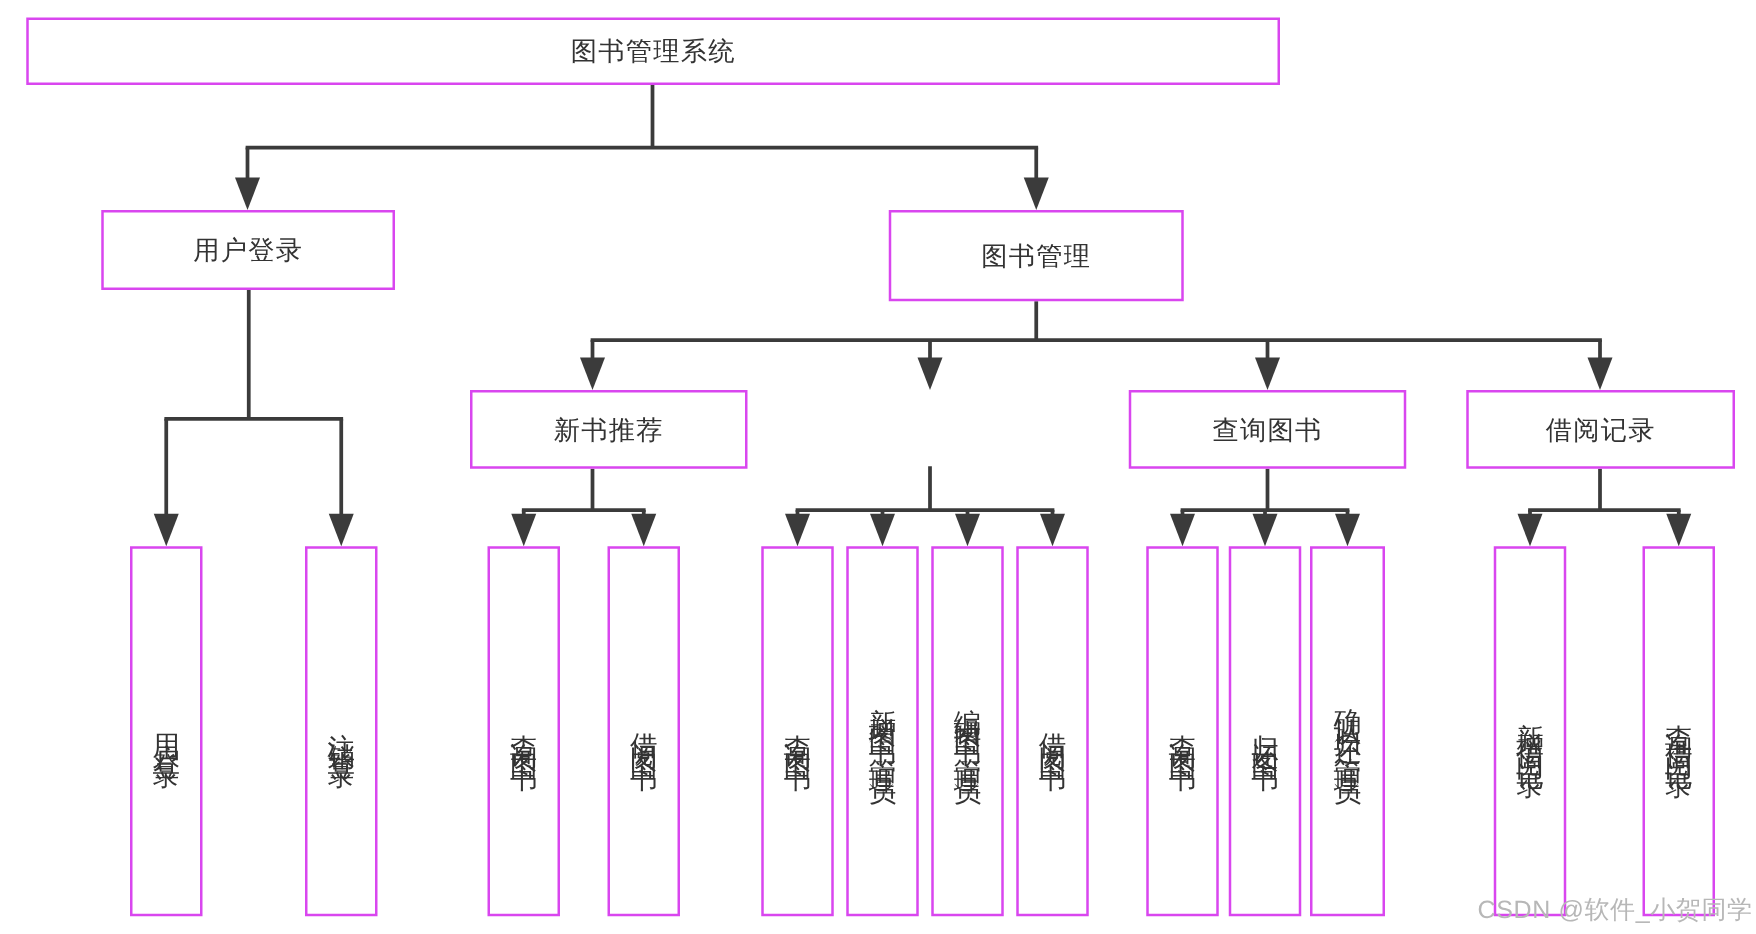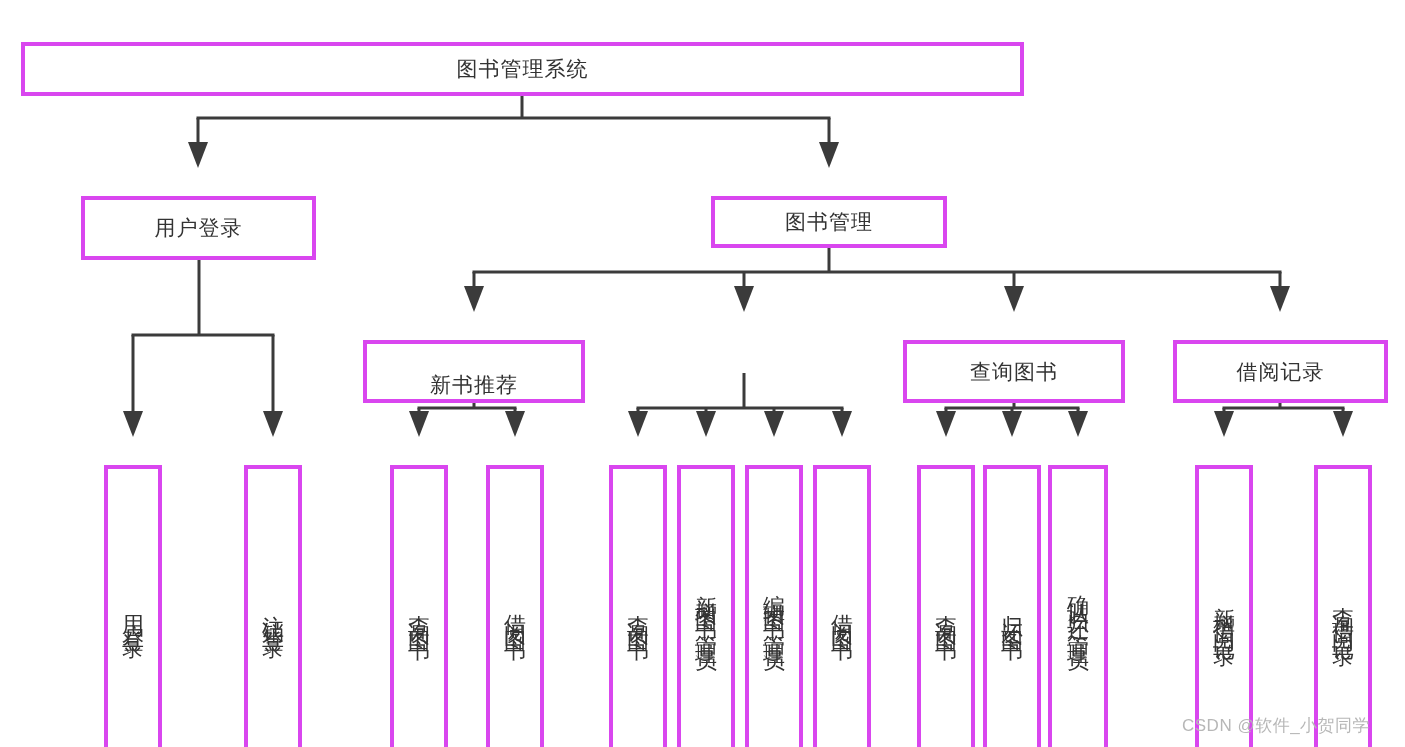--- a/index.html
+++ b/index.html
@@ -7,56 +7,55 @@
     position:relative;
     width:1405px;height:747px;
     background:#ffffff;
     font-family:"Liberation Sans","DejaVu Sans",sans-serif;
     overflow:hidden;
   }
   .connectors{position:absolute;left:0;top:0;z-index:1;}
   .node{
     position:absolute;
     box-sizing:border-box;
-    border:4px solid #d946ef;
+    border:2px solid #d946ef;
     background:#ffffff;
     display:flex;align-items:center;justify-content:center;
     color:#333333;
     z-index:2;
-    margin-top:28px;
   }
   .node.h{font-size:21px;letter-spacing:1px;}
   .node.v{font-size:22px;}
   .node.v .vtext{
     writing-mode:vertical-rl;
     letter-spacing:8px;
     line-height:1;
     white-space:nowrap;
   }
   
   .n-root{left:21px;top:14px;width:1003px;height:54px;}
   
   .n-user-login{left:81px;top:168px;width:235px;height:64px;}
-  .n-book-mgmt{left:711px;top:168px;width:236px;height:52px;}
+  .n-book-mgmt{left:711px;top:168px;width:236px;height:73px;}
   
   .n-l3{top:312px;height:63px;width:222px;}
-  .n-newbook{left:363px;align-items:flex-end;}
+  .n-newbook{left:376px;}
   .n-borrowing{left:633px;}
   .n-current{left:903px;}
   .n-records{left:1173px;width:215px;}
   
   .leaf{top:437px;height:296px;width:58px;}
   .lf0{left:104px;} .lf1{left:244px;}
   .lf2{left:390px;} .lf3{left:486px;}
   .lf4{left:609px;} .lf5{left:677px;} .lf6{left:745px;} .lf7{left:813px;}
   .lf8{left:917px;} .lf9{left:983px;} .lf10{left:1048px;width:60px;}
   .lf11{left:1195px;} .lf12{left:1314px;}
   .watermark{
     position:absolute;left:1182px;top:714px;
-    font-size:17px;color:#b7b7b7;
+    font-size:20px;color:#b7b7b7;
     z-index:5;white-space:nowrap;
     letter-spacing:0.5px;
   }
 </style>
 </head>
 <body>
 
 <div class="canvas">
 
   <svg class="connectors" width="1405" height="747" viewBox="0 0 1405 747">

